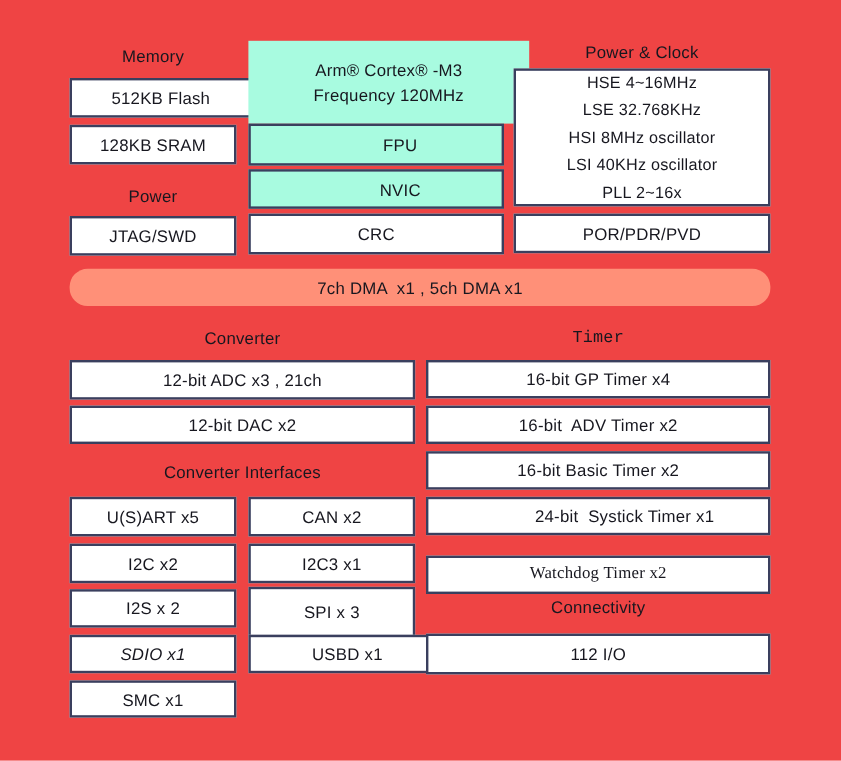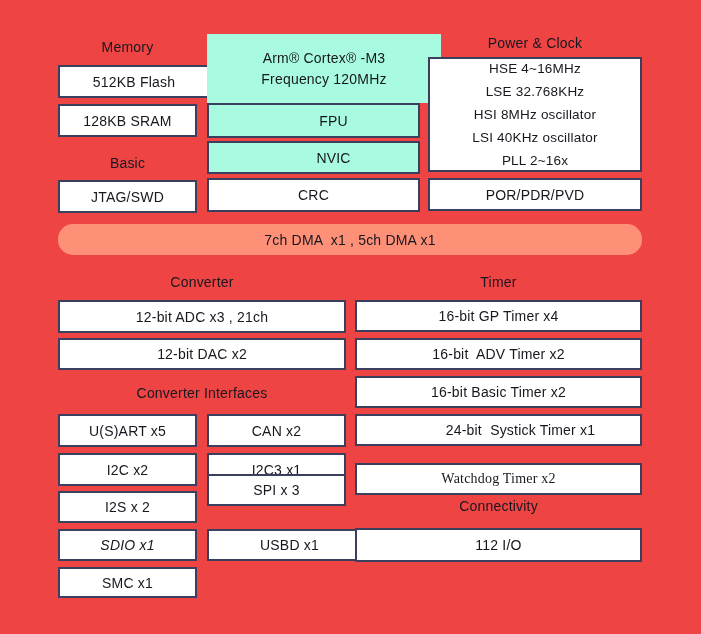--- a/index.html
+++ b/index.html
@@ -74,21 +74,21 @@
   .power-lines span { white-space: pre; }
 </style>
 </head>
 <body>
 
 <div class="canvas">
 
   <div class="title" style="left:58px; top:36px; width:139px; height:22px;">Memory</div>
   <div class="box" style="left:58px; top:65px; width:152px; height:33px;">512KB Flash</div>
   <div class="box" style="left:58px; top:104px; width:139px; height:33px;">128KB SRAM</div>
-  <div class="title" style="left:58px; top:152px; width:139px; height:22px;">Basic</div>
+  <div class="title" style="left:58px; top:152px; width:139px; height:22px;">Power</div>
   <div class="box" style="left:58px; top:180px; width:139px; height:33px;">JTAG/SWD</div>
 
   <div class="cpu-head" style="left:207px; top:34px; width:234px; height:69px;">
     <span>Arm® Cortex® -M3</span>
     <span>Frequency 120MHz</span>
   </div>
   <div class="box mint" style="left:207px; top:103px; width:213px; height:35px;">FPU</div>
   <div class="box mint" style="left:207px; top:141px; width:213px; height:33px;">NVIC</div>
   <div class="box" style="left:207px; top:178px; width:213px; height:34px;">CRC</div>
 
@@ -107,26 +107,26 @@
   <div class="title" style="left:58px; top:271px; width:288px; height:22px;">Converter</div>
   <div class="box" style="left:58px; top:300px; width:288px; height:33px;">12-bit ADC x3 , 21ch</div>
   <div class="box" style="left:58px; top:338px; width:288px; height:32px;">12-bit DAC x2</div>
 
   <div class="title" style="left:58px; top:382px; width:288px; height:22px;">Converter Interfaces</div>
   <div class="box" style="left:58px; top:414px; width:139px; height:33px;">U(S)ART x5</div>
   <div class="box" style="left:207px; top:414px; width:139px; height:33px;">CAN x2</div>
   <div class="box" style="left:58px; top:453px; width:139px; height:33px;">I2C x2</div>
   <div class="box" style="left:207px; top:453px; width:139px; height:33px;">I2C3 x1</div>
   <div class="box" style="left:58px; top:491px; width:139px; height:32px;">I2S x 2</div>
-  <div class="box" style="left:207px; top:474px; width:139px; height:32px;text-align:center;">SPI x 3</div>
+  <div class="box" style="left:207px; top:489px; width:139px; height:42px;text-align:center;">SPI x 3</div>
   <div class="box" style="left:58px; top:529px; width:139px; height:32px;font-style:italic;">SDIO x1</div>
   <div class="box" style="left:207px; top:529px; width:165px; height:32px;">USBD x1</div>
   <div class="box" style="left:58px; top:567px; width:139px; height:31px;">SMC x1</div>
 
-  <div class="title" style="left:355px; top:271px; width:287px; height:22px;">Timer</div>
+  <div class="title" style="left:355px; top:271px; width:287px; height:22px;font-family:Liberation Mono, monospace;">Timer</div>
   <div class="box" style="left:355px; top:300px; width:287px; height:32px;">16-bit GP Timer x4</div>
   <div class="box" style="left:355px; top:338px; width:287px; height:32px;">16-bit  ADV Timer x2</div>
   <div class="box" style="left:355px; top:376px; width:287px; height:32px;">16-bit Basic Timer x2</div>
   <div class="box" style="left:355px; top:414px; width:287px; height:32px;padding-left:44px;">24-bit  Systick Timer x1</div>
   <div class="box" style="left:355px; top:463px; width:287px; height:32px;font-family:Liberation Serif, serif;">Watchdog Timer x2</div>
 
   <div class="title" style="left:355px; top:495px; width:287px; height:22px;">Connectivity</div>
   <div class="box" style="left:355px; top:528px; width:287px; height:34px;">112 I/O</div>
 
 </div>

